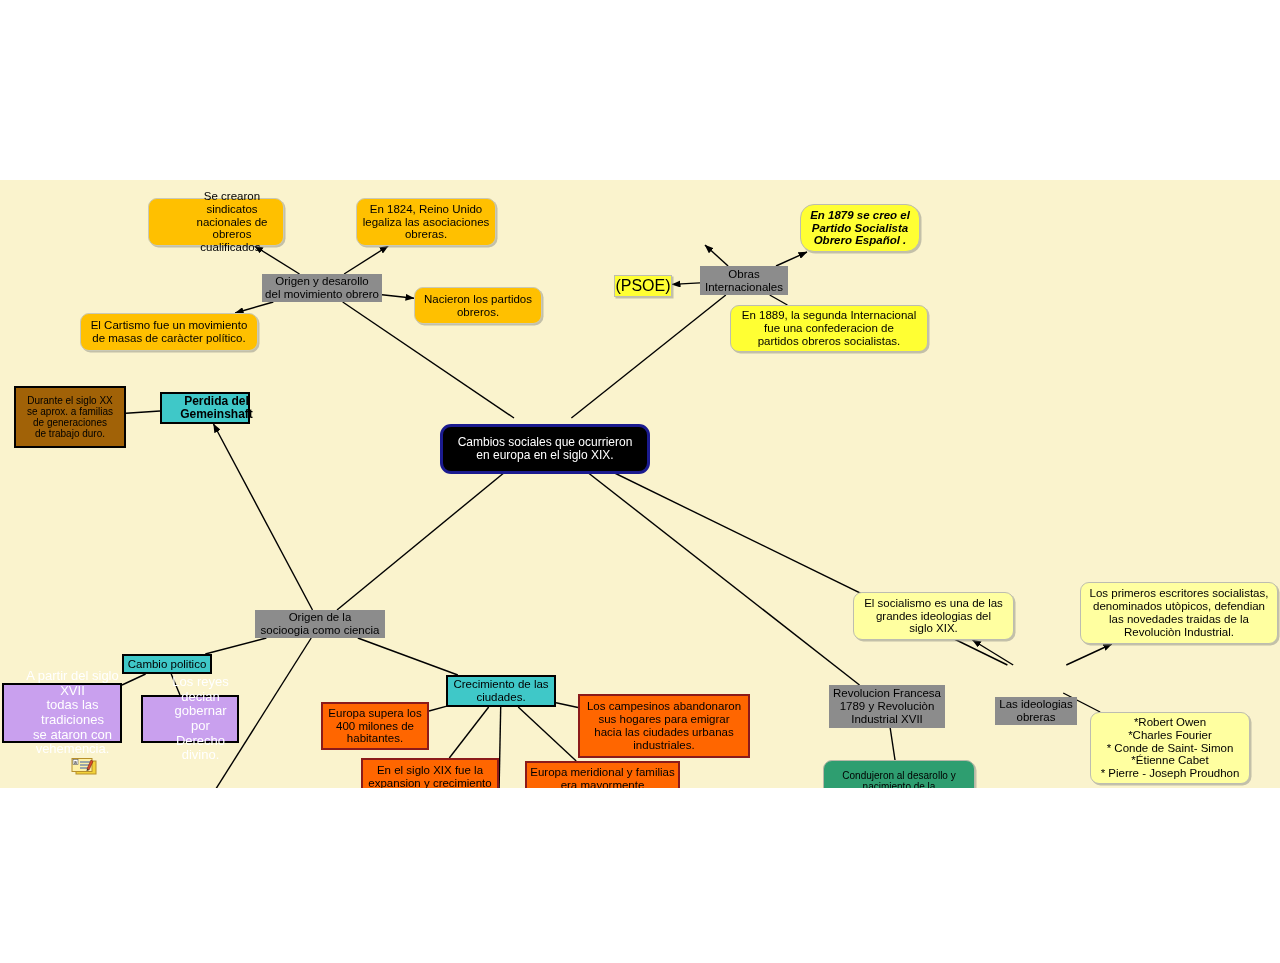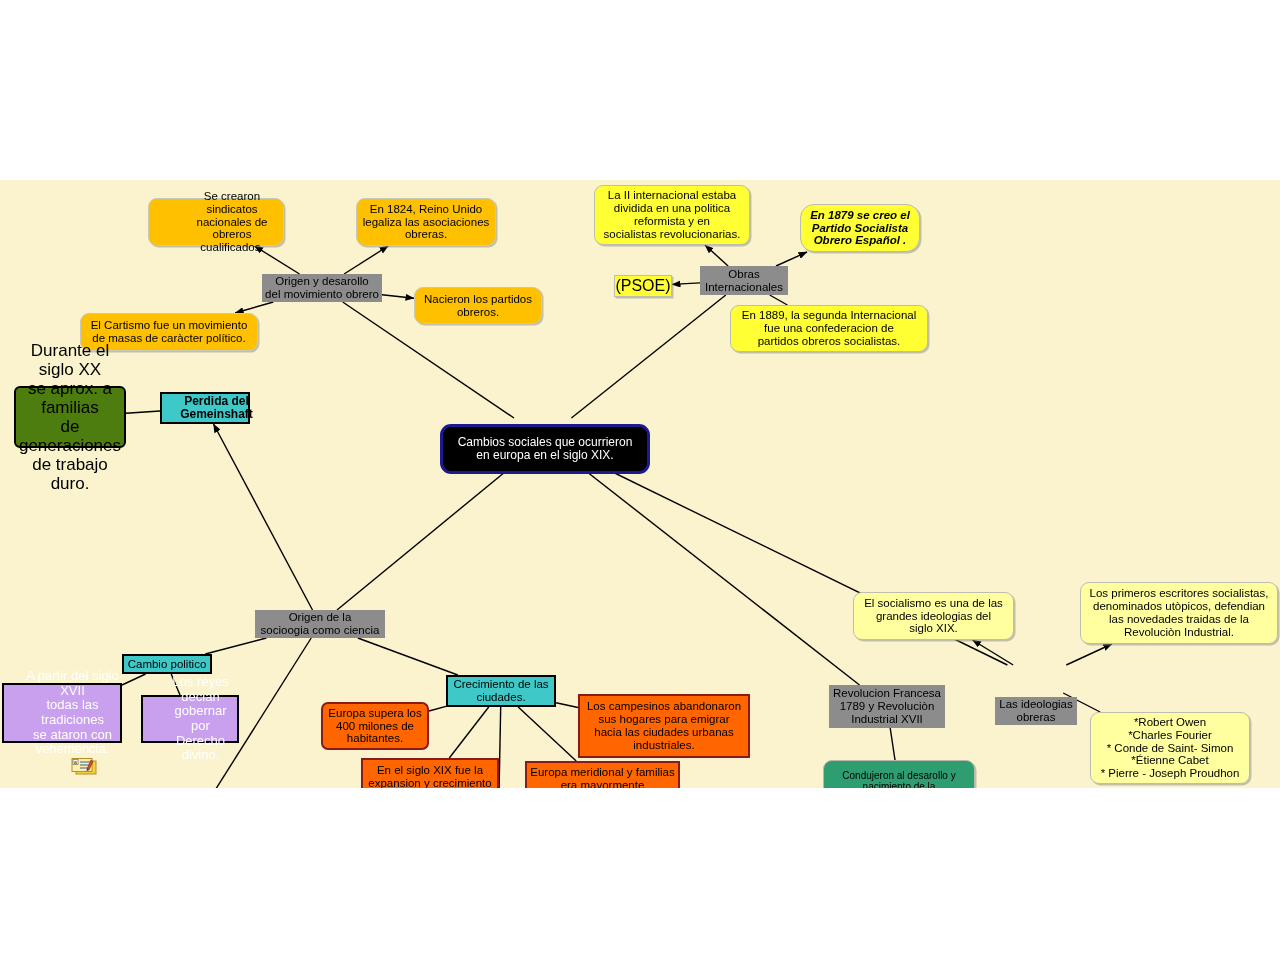--- a/index.html
+++ b/index.html
@@ -105,25 +105,25 @@
     padding-left: 23px;
   }
   .n-teal-s {
     background: #3fc8c8;
     border: 2px solid #000;
     border-radius: 0;
     color: #000;
     font-size: 11.5px;
   }
   .n-white {
-    background: #4d7c0f;
-    border: 2px solid #000;
-    border-radius: 6px;
-    color: #000;
-    font-size: 17px;
+    background: #a16207;
+    border: 2px solid #000;
+    border-radius: 0;
+    color: #000;
+    font-size: 10px;
   }
   .n-purple {
     background: #c9a0ee;
     border: 2px solid #000;
     border-radius: 0;
     color: #ffffff;
     font-size: 13px;
     padding-left: 21px;
   }
   .n-orange {
@@ -215,24 +215,20 @@
 cualificados.</div>
     <div class="node n-gold" style="left: 356px; top: 18px; width: 140px; height: 48px;">En 1824, Reino Unido
 legaliza las asociaciones
 obreras.</div>
     <div class="node n-gold" style="left: 414px; top: 107px; width: 128px; height: 37px;">Nacieron los partidos
 obreros.</div>
     <div class="node n-gold" style="left: 80px; top: 133px; width: 178px; height: 38px;">El Cartismo fue un movimiento
 de masas de caràcter político.</div>
     <div class="node n-gray" style="left: 700px; top: 86px; width: 88px; height: 29px;">Obras
 Internacionales</div>
-    <div class="node n-yellow" style="left: 594px; top: 5px; width: 156px; height: 60px;">La II internacional estaba
-dividida en una politica
-reformista y en
-socialistas revolucionarias.</div>
     <div class="node n-yellow-it" style="left: 800px; top: 24px; width: 120px; height: 48px;">En 1879 se creo el
 Partido Socialista
 Obrero Español .</div>
     <div class="node n-yellow-sq" style="left: 614px; top: 95px; width: 58px; height: 22px;">(PSOE)</div>
     <div class="node n-yellow" style="left: 730px; top: 125px; width: 198px; height: 47px;">En 1889, la segunda Internacional
 fue una confederacion de
 partidos obreros socialistas.</div>
     <div class="node n-gray" style="left: 255px; top: 430px; width: 130px; height: 28px;">Origen de la
 socioogia como ciencia</div>
     <div class="node n-teal" style="left: 160px; top: 212px; width: 90px; height: 32px;">Perdida  del
@@ -244,21 +240,21 @@
     <div class="node n-teal-s" style="left: 122px; top: 474px; width: 90px; height: 20px;">Cambio politico</div>
     <div class="node n-purple" style="left: 2px; top: 503px; width: 120px; height: 60px;">A partir del siglo XVII
 todas las tradiciones
 se ataron con
 vehemencia.</div>
     <div class="node n-purple" style="left: 141px; top: 515px; width: 98px; height: 48px;">Los reyes decian
 gobernar por
 Derecho divino.</div>
     <div class="node n-teal-s" style="left: 446px; top: 495px; width: 110px; height: 32px;">Crecimiento de las
 ciudades.</div>
-    <div class="node n-orange" style="left: 321px; top: 522px; width: 108px; height: 48px; border-radius: 7px;">Europa supera los
+    <div class="node n-orange" style="left: 321px; top: 522px; width: 108px; height: 48px;">Europa supera los
 400 milones de
 habitantes.</div>
     <div class="node n-orange" style="left: 361px; top: 578px; width: 138px; height: 50px;">En el siglo XIX fue la
 expansion y crecimiento
 de las ciudades.</div>
     <div class="node n-orange" style="left: 578px; top: 514px; width: 172px; height: 64px;">Los campesinos abandonaron
 sus hogares para emigrar
 hacia las ciudades urbanas
 industriales.</div>
     <div class="node n-orange" style="left: 525px; top: 581px; width: 155px; height: 49px;">Europa meridional y familias

